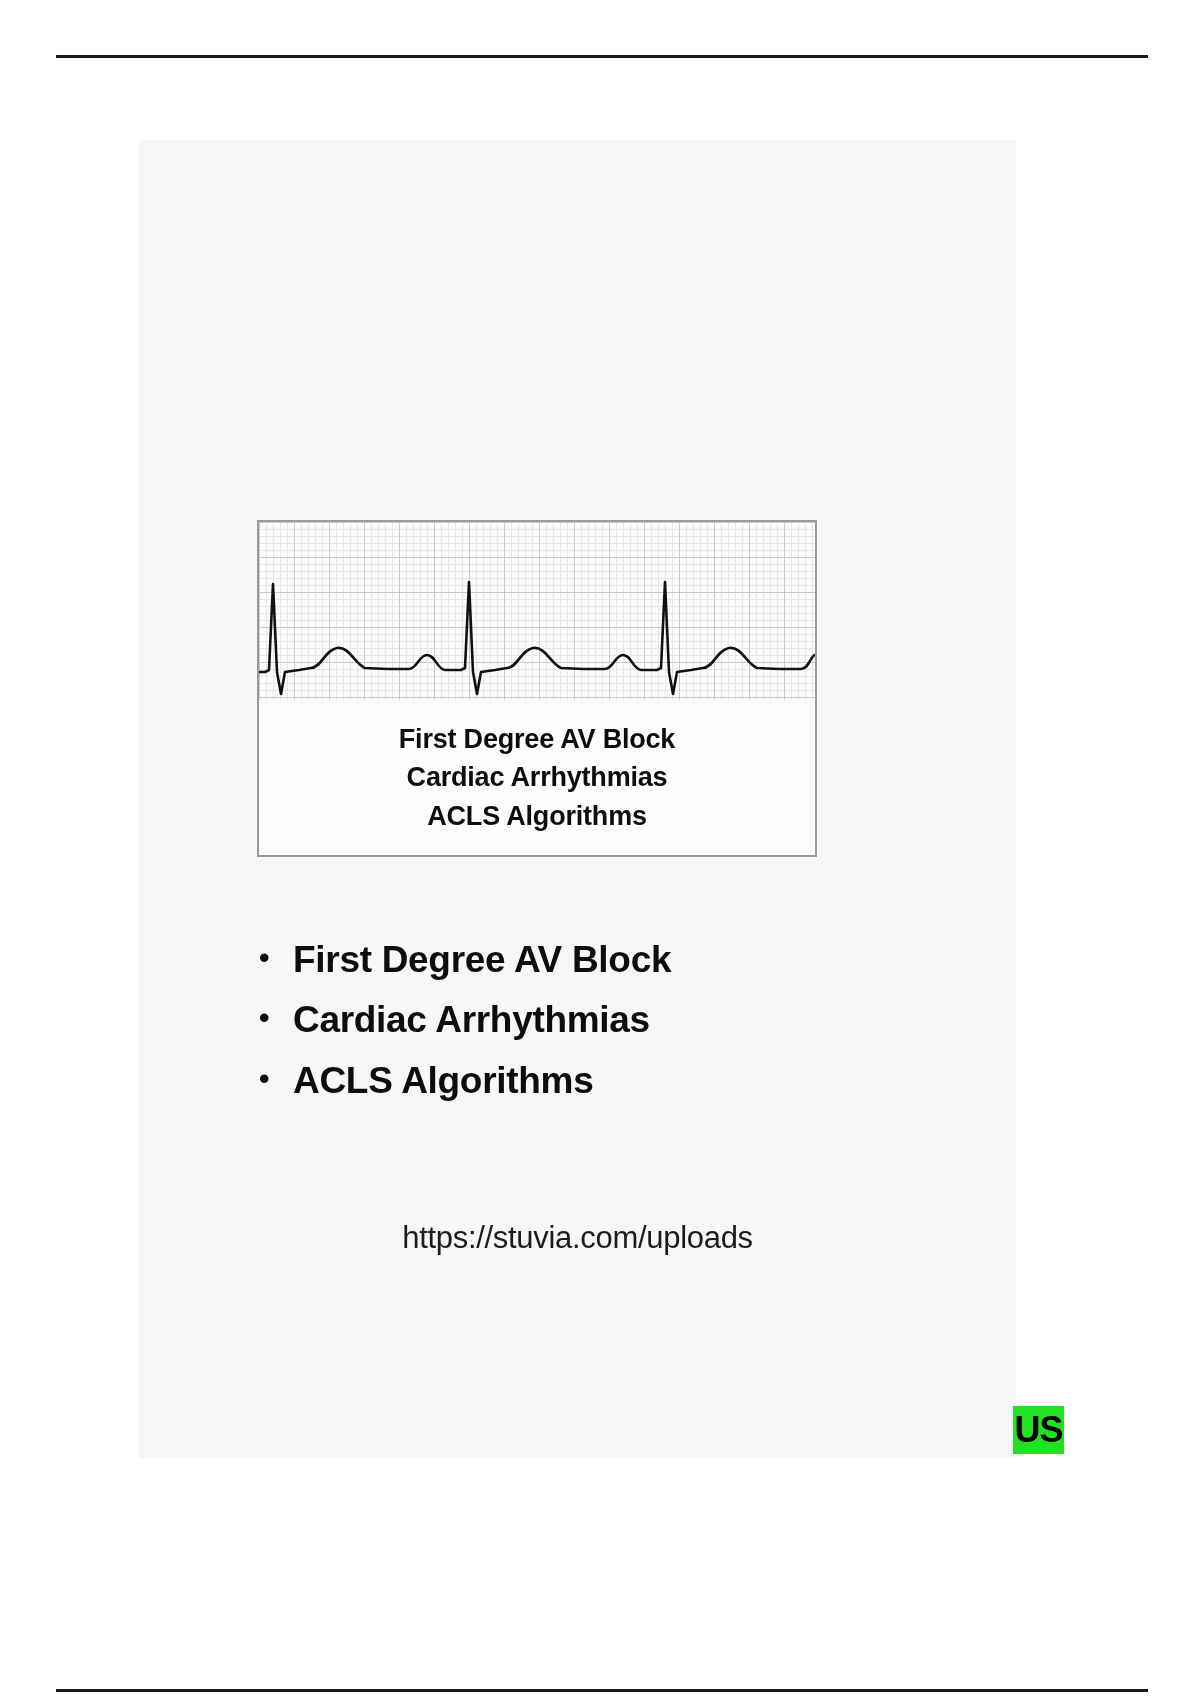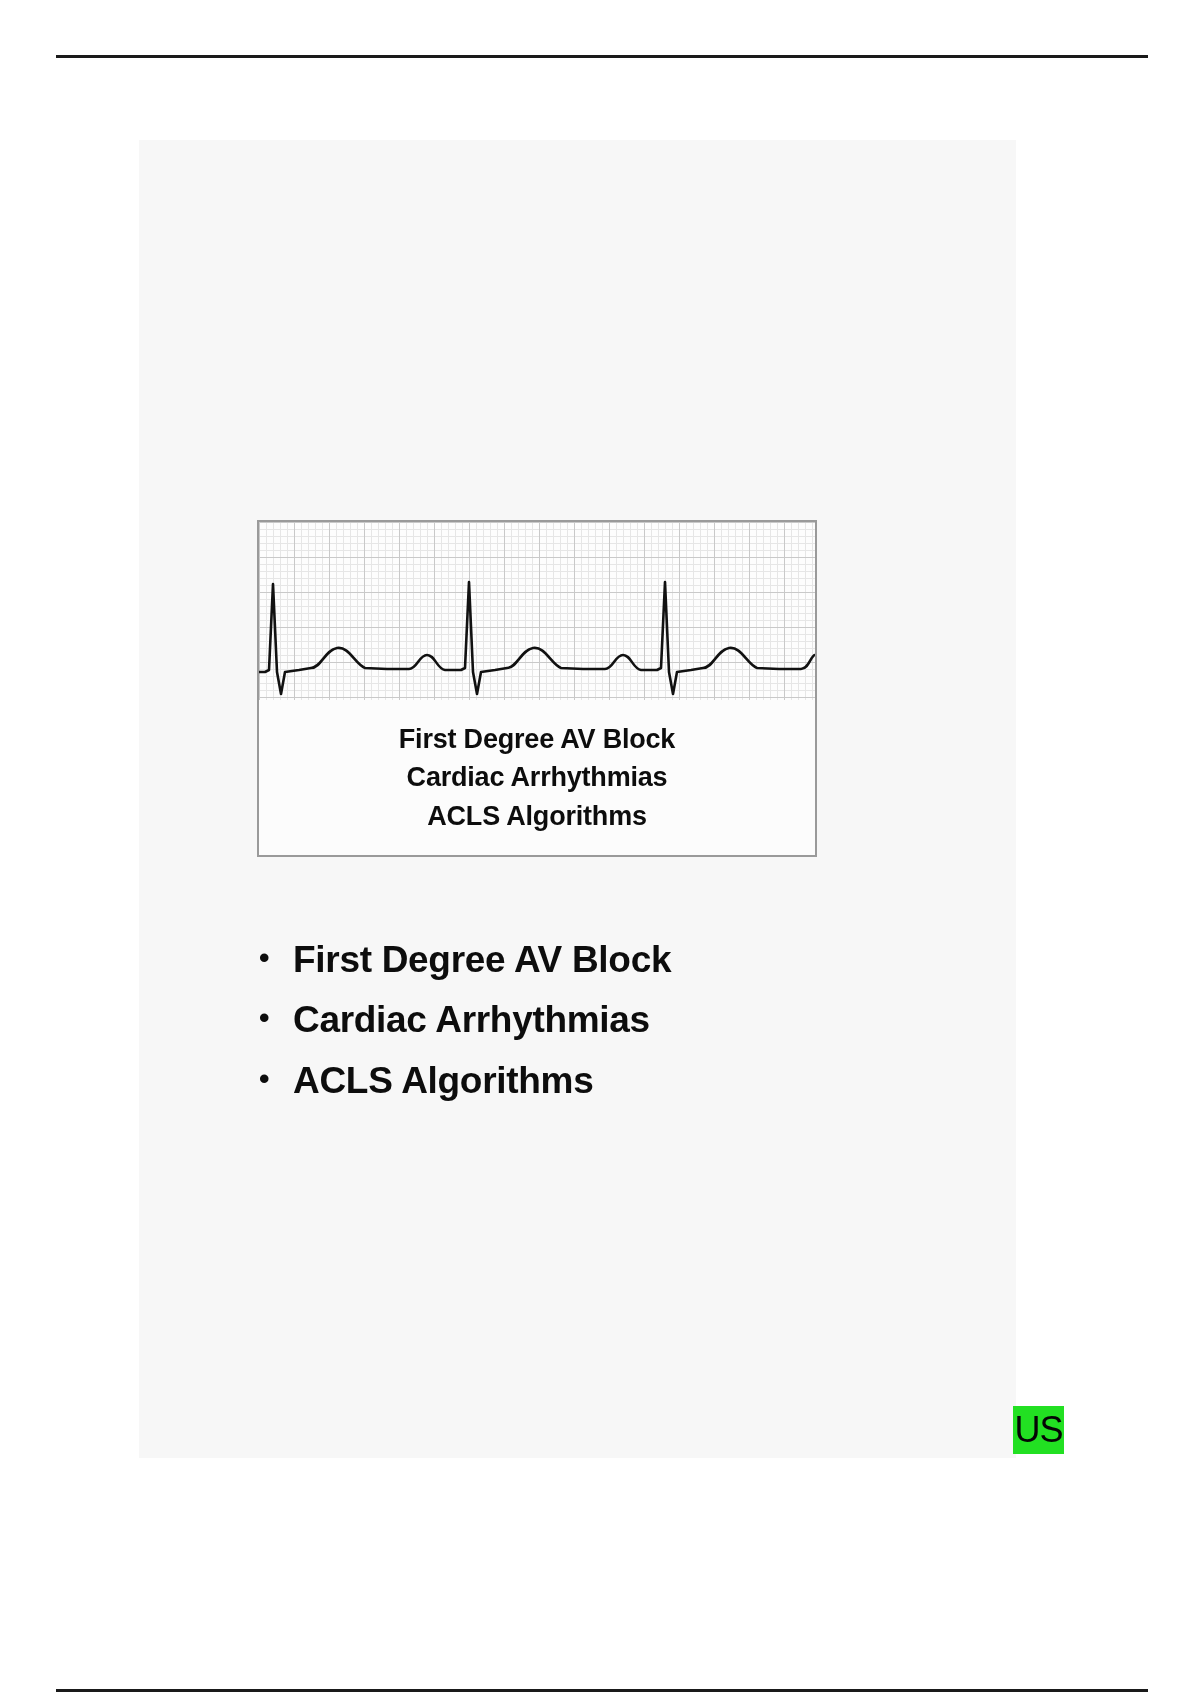--- a/index.html
+++ b/index.html
@@ -168,21 +168,21 @@
     top: 1406px;
     width: 51px;
     height: 48px;
     background: #22e022;
     display: flex;
     align-items: center;
     justify-content: center;
   }
   .stuvia-badge-label {
     font-size: 36px;
-    font-weight: normal;
+    font-weight: bold;
     color: #050505;
     letter-spacing: -1px;
     line-height: 1;
   }
 </style>
 </head>
 <body>
 
 <div class="rule rule-top"></div>
 
@@ -221,19 +221,20 @@
     <li class="bullet-item">
       <span class="bullet-dot">•</span>
       <span>Cardiac Arrhythmias</span>
     </li>
     <li class="bullet-item">
       <span class="bullet-dot">•</span>
       <span>ACLS Algorithms</span>
     </li>
   </ul>
 
+  <div class="source-url">https://stuvia.com/uploads</div>
 </div>
 
 <div class="stuvia-badge">
   <span class="stuvia-badge-label">US</span>
 </div>
 
 <div class="rule rule-bottom"></div>
 
 </body></html>

